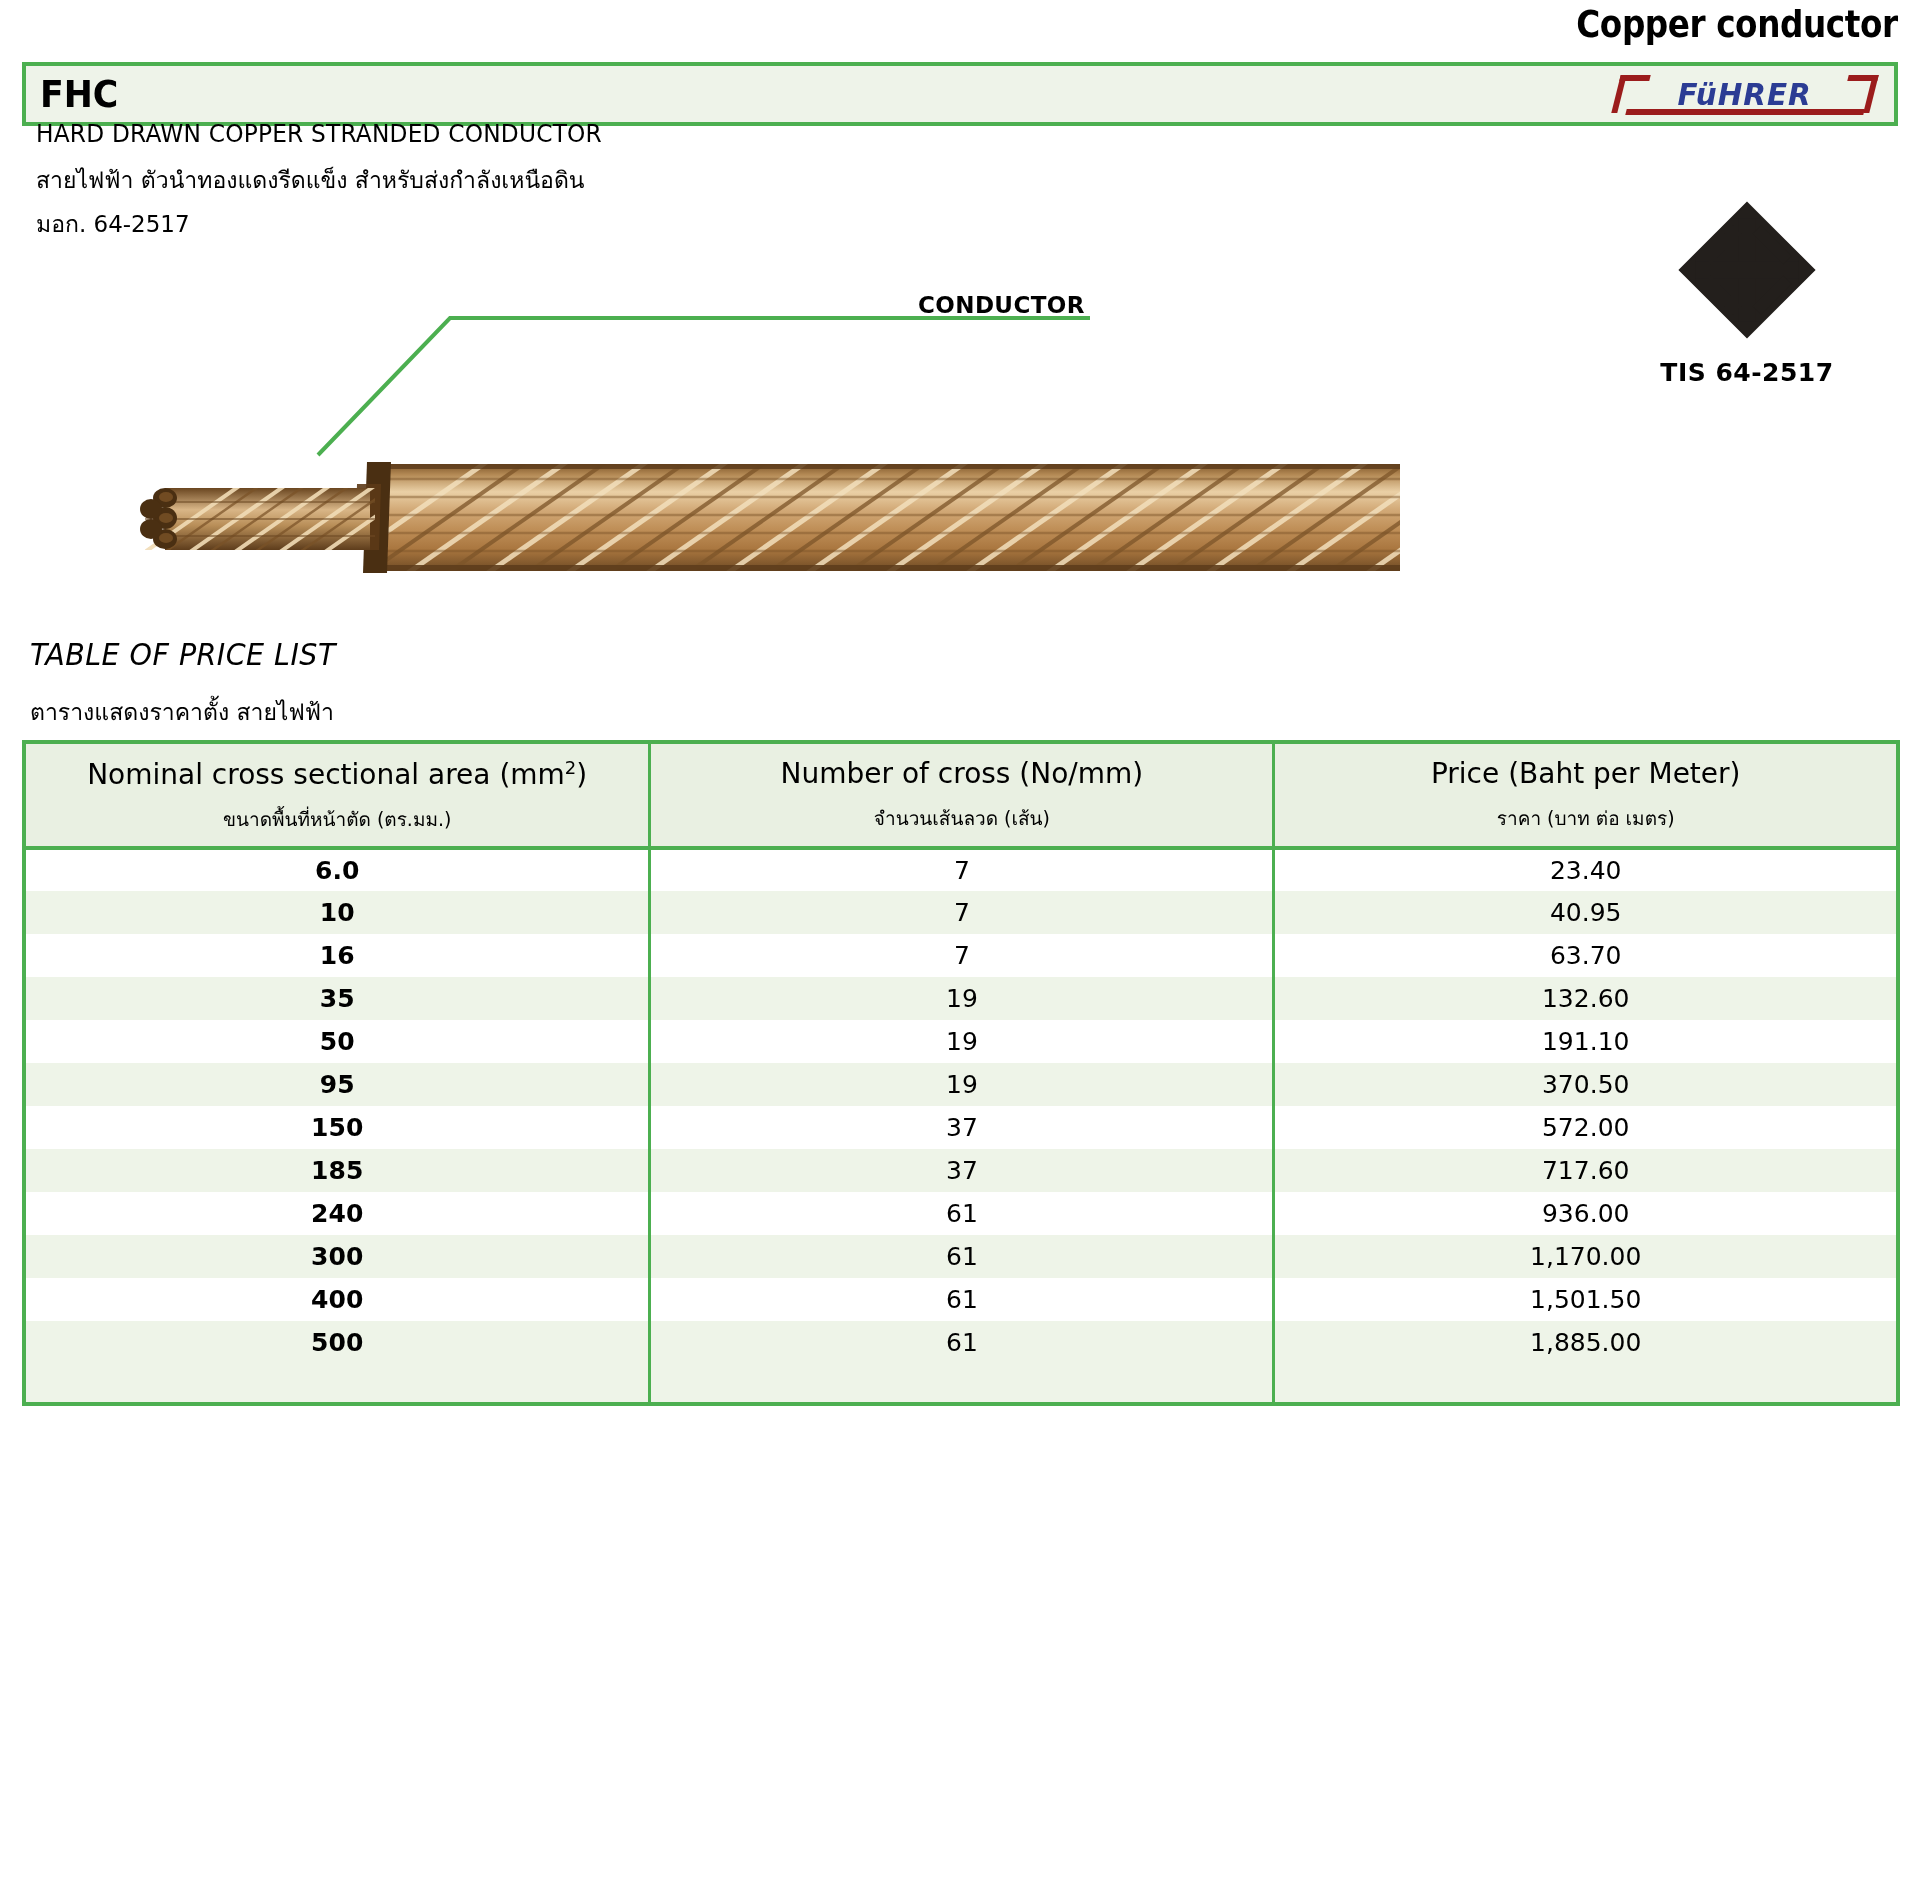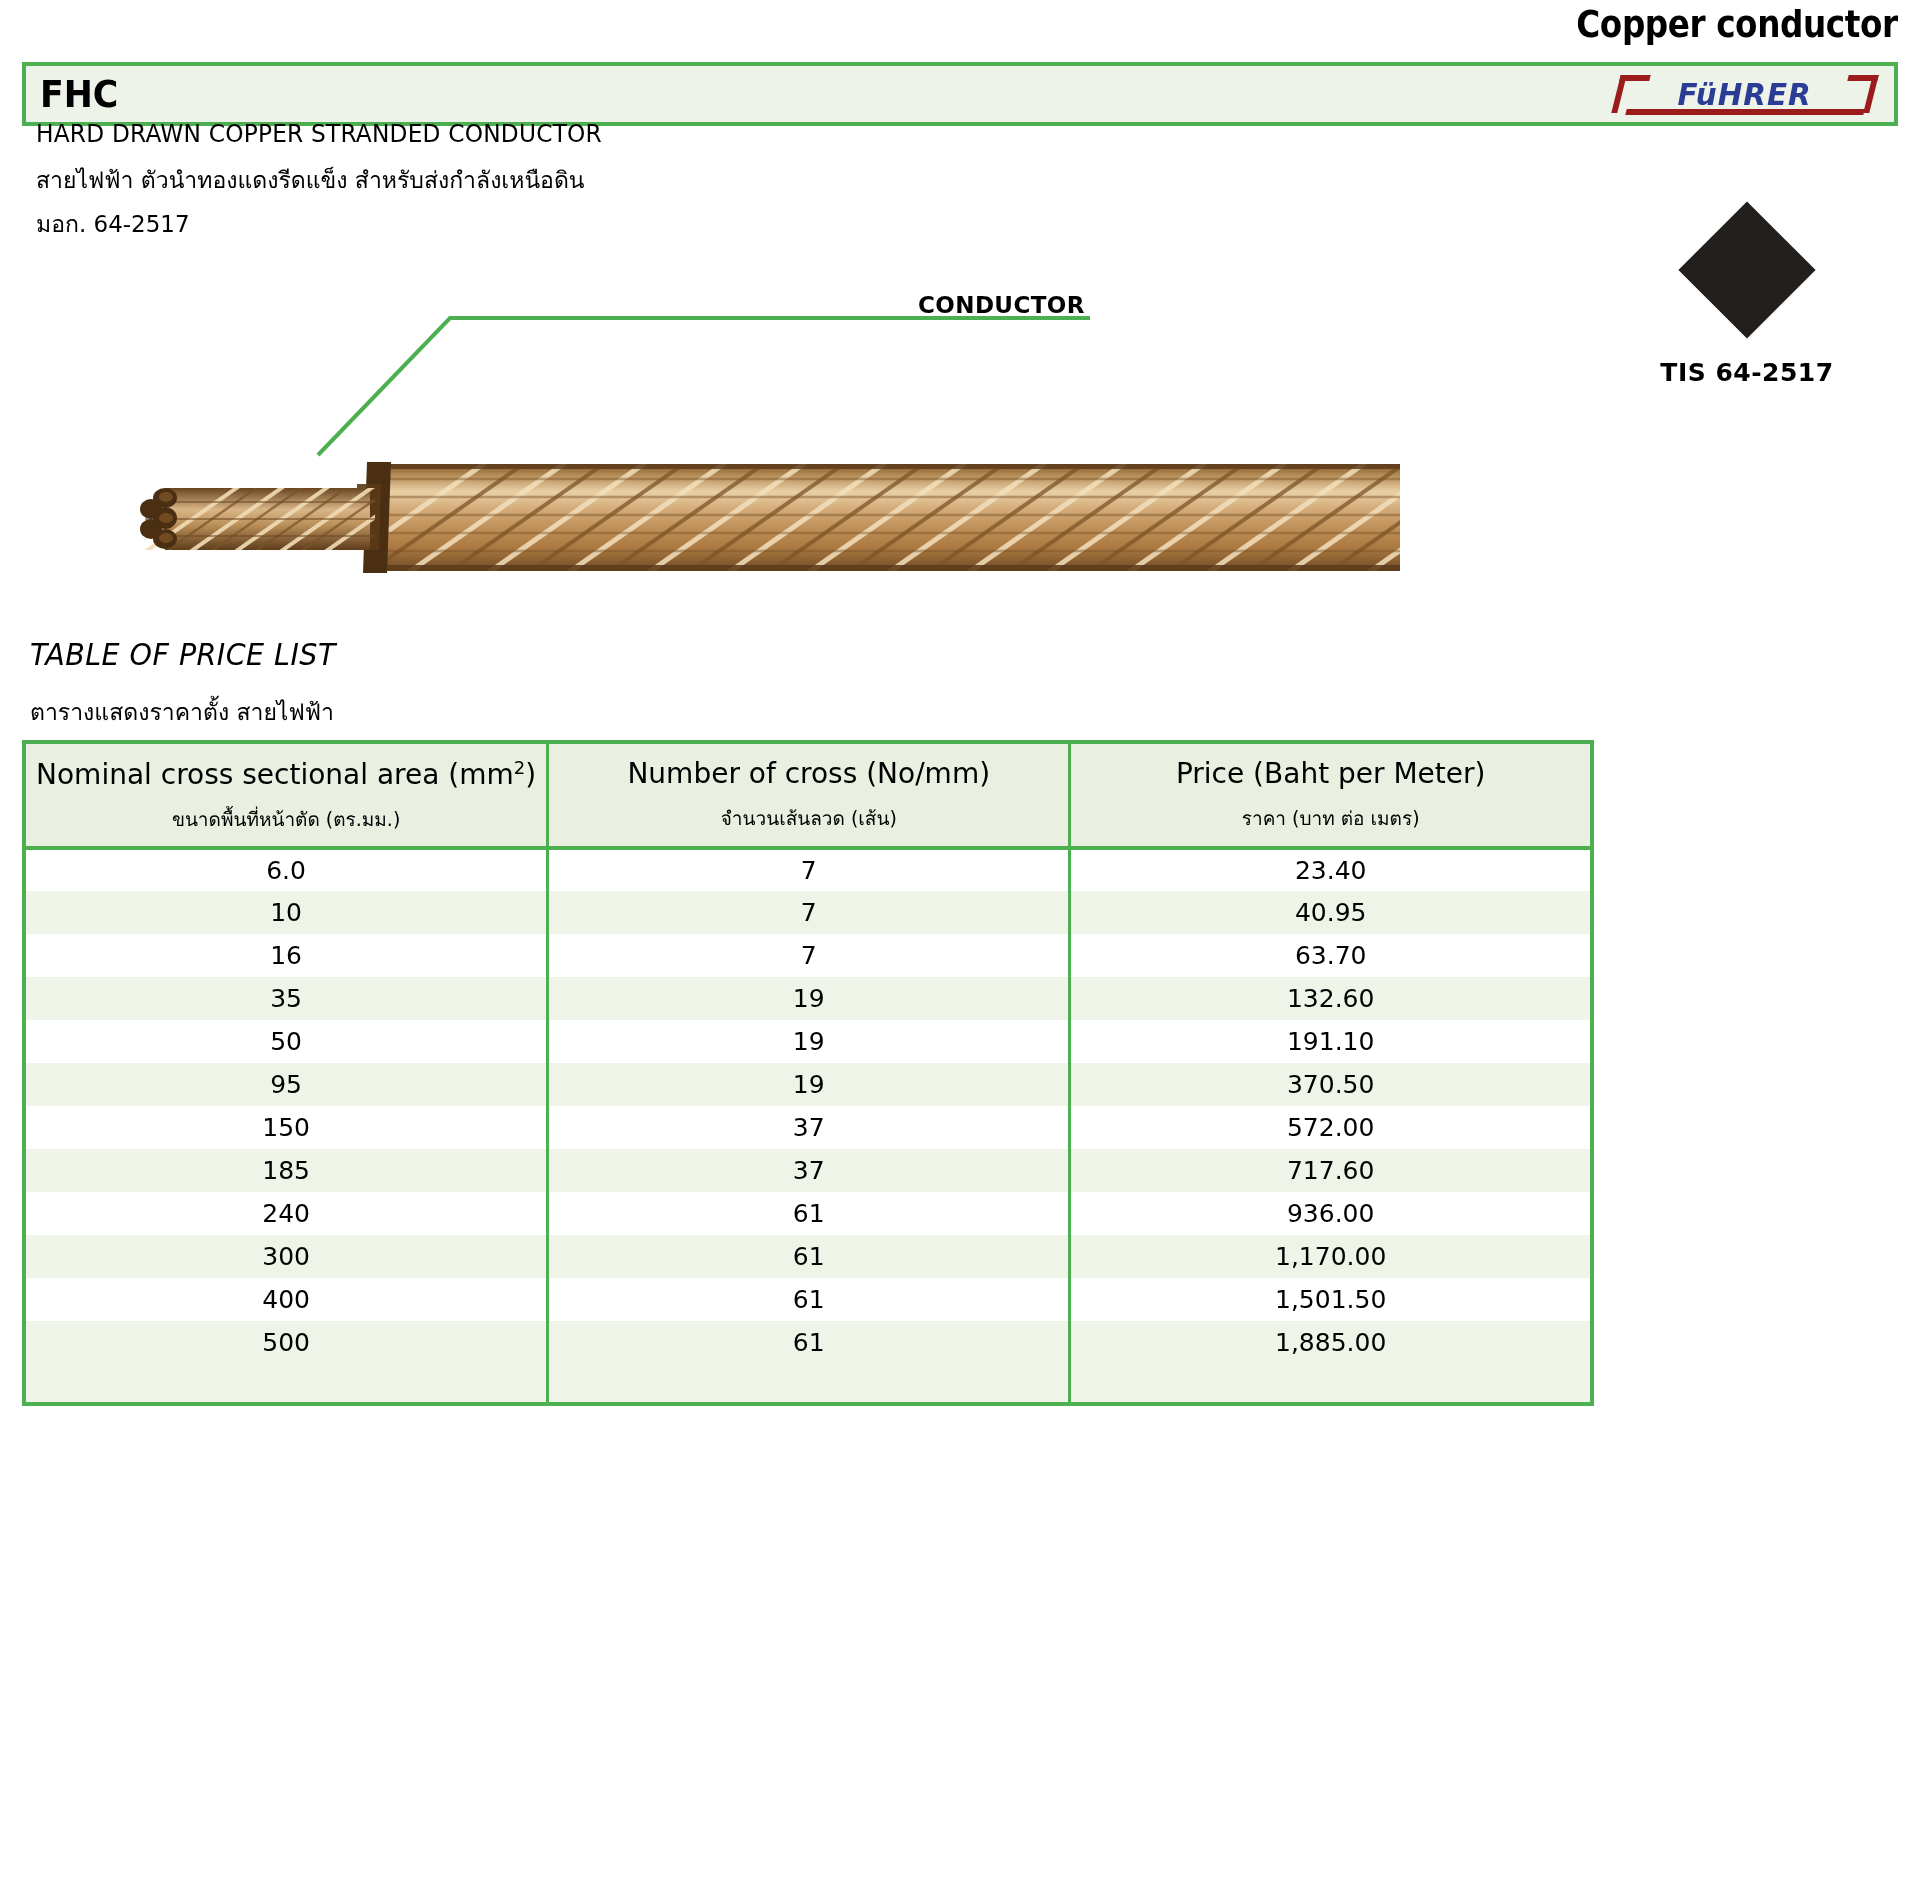--- a/index.html
+++ b/index.html
@@ -183,21 +183,21 @@
     left: 30px;
     top: 694px;
     font-size: 23px;
     color: #000000;
   }
 
   .price-table {
     position: absolute;
     left: 22px;
     top: 740px;
-    width: 1572px;
+    width: 1878px;
     border-collapse: collapse;
     table-layout: fixed;
   }
   .price-table th, .price-table td {
     border-left: 3px solid #4caf50;
     border-right: 3px solid #4caf50;
     text-align: center;
     color: #000;
   }
   .price-table thead th {
@@ -219,21 +219,21 @@
     display: block;
     margin-top: 18px;
     font-size: 19px;
     line-height: 1.1;
   }
   .price-table tbody td {
     height: 43px;
     font-size: 25px;
     padding: 0;
   }
-  .price-table tbody td:first-child { border-left: 4px solid #4caf50; }
+  .price-table tbody td:first-child { border-left: 4px solid #4caf50; font-weight: bold; }
   .price-table tbody td:last-child  { border-right: 4px solid #4caf50; }
   .price-table tbody tr:nth-child(even) td { background: #eef4e8; }
   .price-table tbody tr:nth-child(odd) td  { background: #ffffff; }
   .price-table tbody tr.spacer td {
     height: 40px;
     background: #eef4e8;
     border-bottom: 4px solid #4caf50;
   }
   .col-a { width: 33.4%; }
   .col-b { width: 33.3%; }

